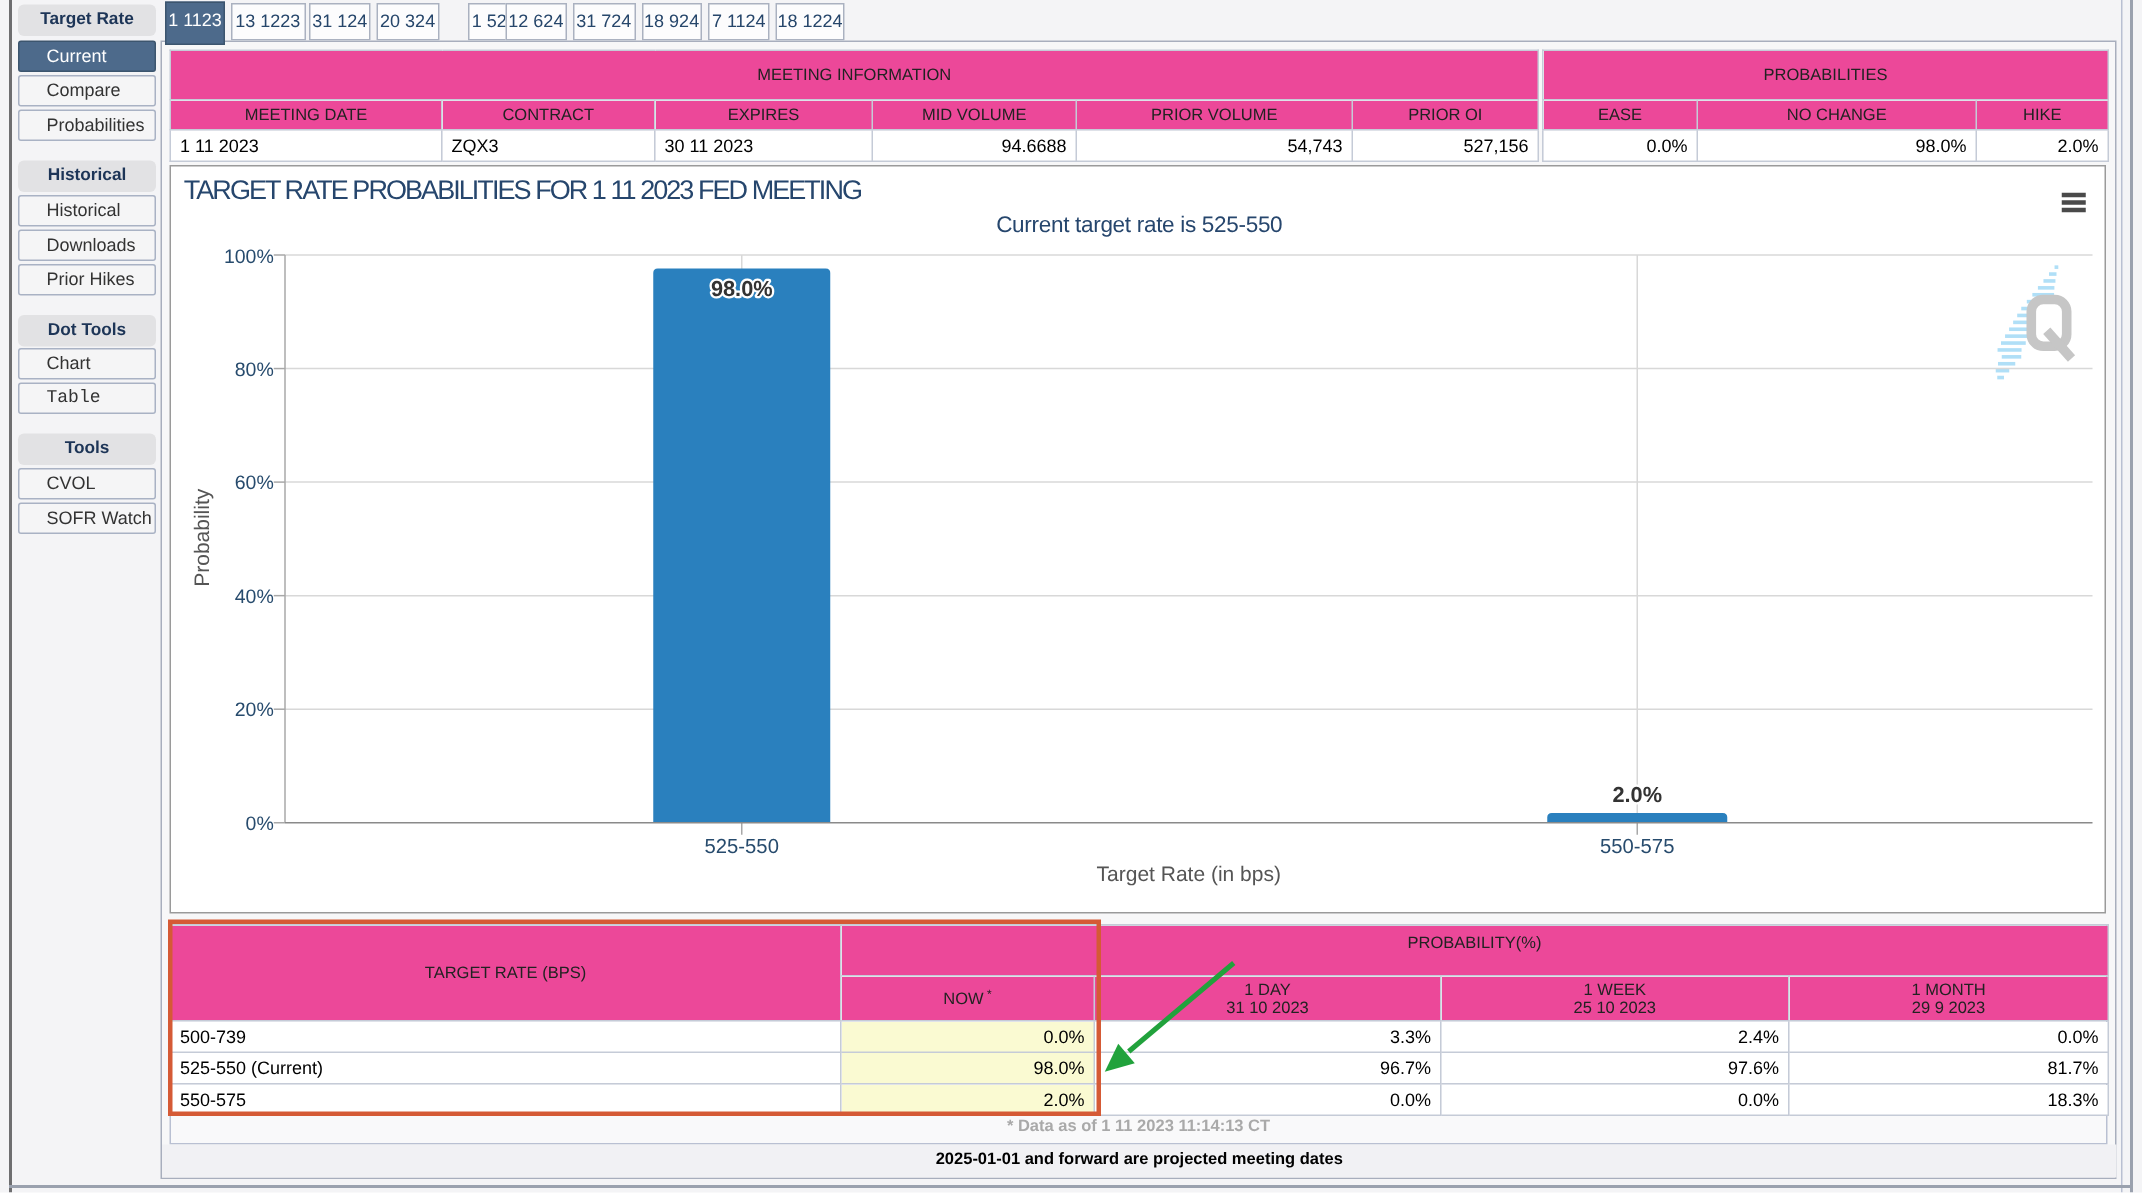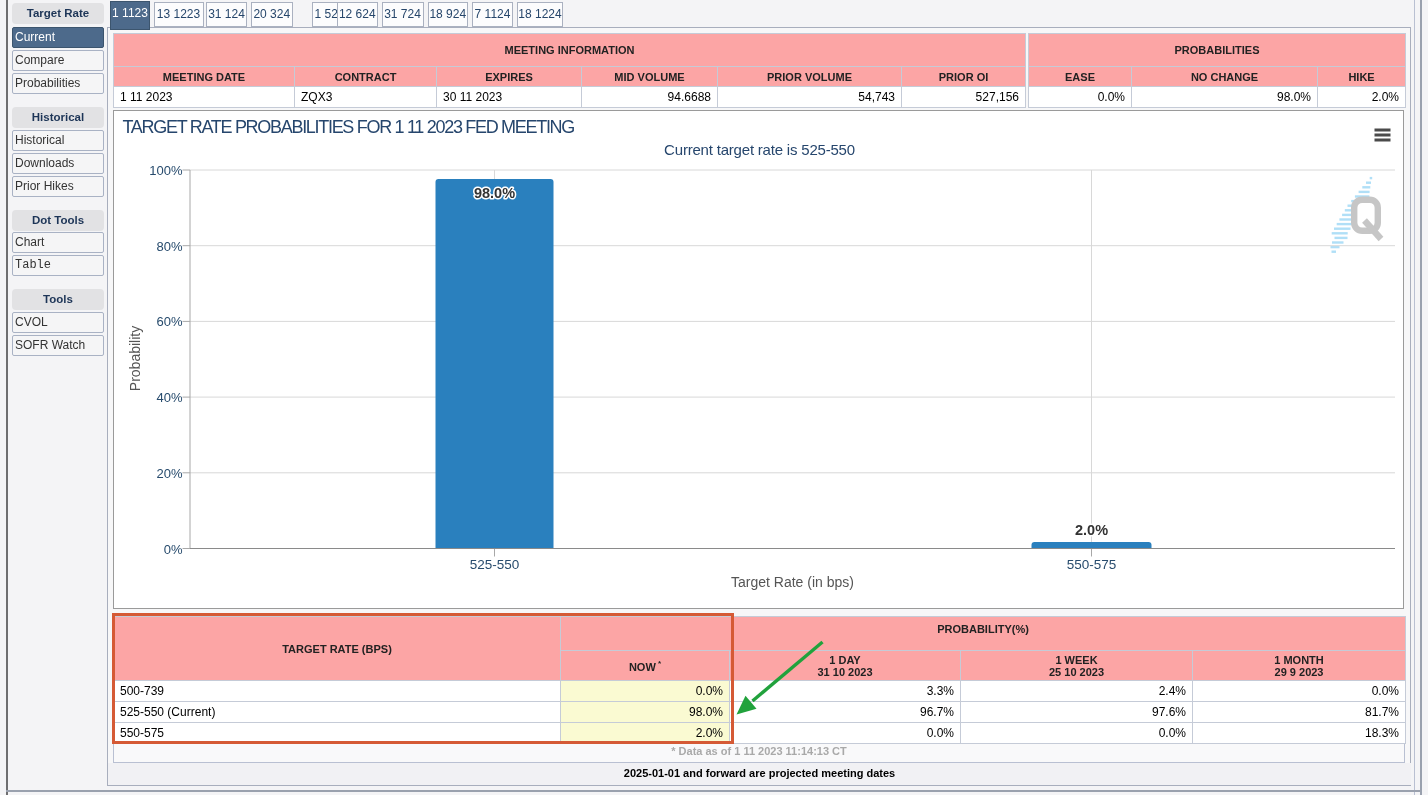--- a/index.html
+++ b/index.html
@@ -1,29 +1,29 @@
 <!DOCTYPE html>
 <html><head>
 <meta charset="utf-8">
 <style>
   * { margin:0; padding:0; box-sizing:border-box; }
   html,body { width:1428px; height:795px; overflow:hidden; }
   body { font-family:"Liberation Sans", sans-serif; background:#f4f4f6; position:relative; }
   .abs { position:absolute; }
   
   .sb-head { position:absolute; left:12px; width:92px; height:21px; background:#e2e2e4; border-radius:4px; color:#1d3557; font-weight:bold; font-size:11.5px; text-align:center; line-height:21px; }
-  .sb-btn  { position:absolute; left:12px; width:92px; height:21px; background:#f5f5f6; border:1px solid #a9b2c4; border-radius:2px; color:#333; font-size:12px; line-height:19px; padding-left:2px; }
+  .sb-btn  { position:absolute; left:12px; width:92px; height:21px; background:#f5f5f6; border:1px solid #a9b2c4; border-radius:2px; color:#333; font-size:12px; line-height:19px; padding-left:18px; }
   .sb-sel  { background:#4d6a8b; border-color:#3c556e; color:#fff; }
   
   .tab { position:absolute; top:2px; height:25px; background:#fcfcfd; border:1px solid #aab1c0; color:#26466b; font-size:12px; text-align:center; line-height:23px; white-space:nowrap; }
   .tab-sel { top:1px; height:29px; background:#4d6a8b; border-color:#3c556e; color:#fff; }
   
   table { border-collapse:collapse; table-layout:fixed; }
   td { border:1px solid #c5cbd7; font-size:12px; color:#000; padding:0 6px; overflow:hidden; white-space:nowrap; }
-  td.hd { font-weight:bold; font-size:11px; color:#222; text-align:center; background:#fca5a5; }
+  td.hd { font-weight:normal; font-size:11px; color:#222; text-align:center; background:#ec4899; }
   td.c { text-align:left; background:#fff; }
   td.r { text-align:right; background:#fff; }
   td.y { text-align:right; background:#fafad2; }
 </style>
 </head>
 <body>
 
   <div class="abs" style="left:6px; top:0; width:2px; height:795px; background:#6e6e70;"></div>
   <div class="abs" style="left:1414px; top:0; width:1px; height:795px; background:#b9c0d2;"></div>
   <div class="abs" style="left:1420px; top:0; width:2px; height:795px; background:#9aa1ae;"></div>

